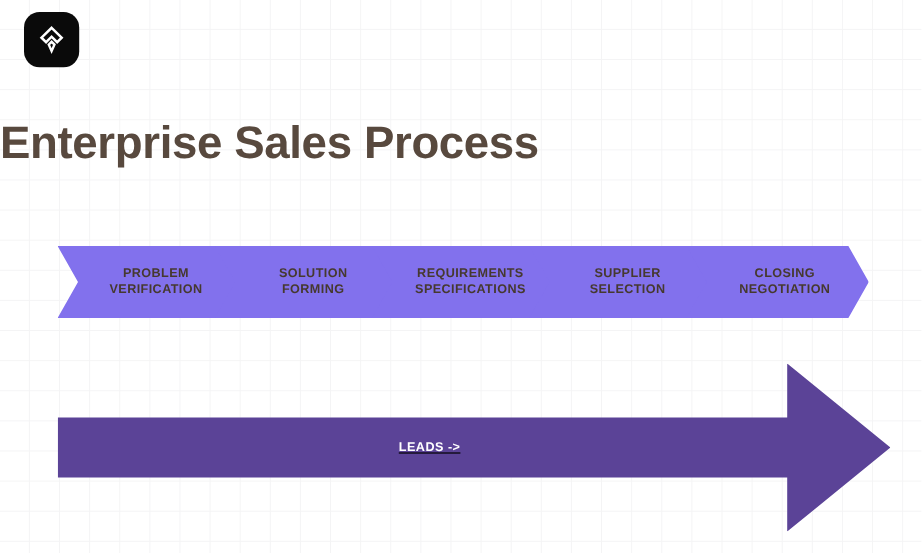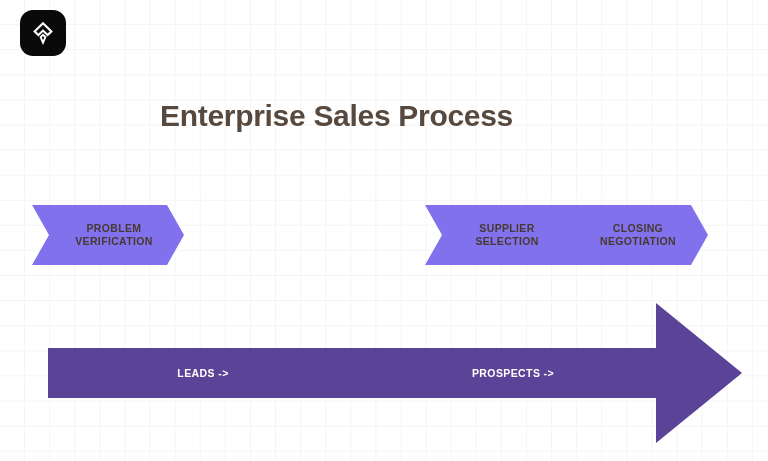--- a/index.html
+++ b/index.html
@@ -35,33 +35,32 @@
     justify-content: center;
   }
   #logo svg { display: block; }
 
   
   #title {
     position: absolute;
     left: 0;
     top: 99px;
     width: 673px;
-    text-align: center;
-    font-size: 30px;
+    font-size: 38px;
     font-weight: bold;
     letter-spacing: -0.3px;
     color: #58493e;
     font-family: "Liberation Sans", sans-serif;
     white-space: nowrap;
   }
 
   
   #chevron-band {
     position: absolute;
-    left: 32px;
+    left: 48px;
     top: 205px;
     width: 674px;
     height: 62px;
   }
   .chev {
     position: absolute;
     top: 0;
     height: 60px;
     background: #8271ed;
     display: flex;
@@ -122,20 +121,21 @@
     );
   }
   #arrow-labels {
     position: absolute;
     left: 0;
     top: 45px;
     width: 620px;
     height: 50px;
     display: flex;
     align-items: center;
+    text-decoration: underline;
   }
   .arrow-label {
     flex: 1 1 0;
     text-align: center;
     font-size: 10.5px;
     font-weight: bold;
     letter-spacing: 0.4px;
     color: #ffffff;
     text-transform: uppercase;
     font-family: "Liberation Sans", sans-serif;
@@ -158,35 +158,46 @@
 
   <div id="title">Enterprise Sales Process</div>
 
   <div id="chevron-band">
     <div class="chev first" style="left:0px;">
       <div class="inner">
         <div class="chev-label">PROBLEM</div>
         <div class="chev-label">VERIFICATION</div>
       </div>
     </div>
+    <div class="chev mid" style="left:131px;">
+      <div class="inner">
+        <div class="chev-label">SOLUTION</div>
+        <div class="chev-label">FORMING</div>
+      </div>
+    </div>
+    <div class="chev mid" style="left:262px;">
+      <div class="inner">
+        <div class="chev-label">REQUIREMENTS</div>
+        <div class="chev-label">SPECIFICATIONS</div>
+      </div>
+    </div>
     <div class="chev mid" style="left:393px;">
       <div class="inner">
         <div class="chev-label">SUPPLIER</div>
         <div class="chev-label">SELECTION</div>
       </div>
     </div>
     <div class="chev last" style="left:524px;">
       <div class="inner">
         <div class="chev-label">CLOSING</div>
         <div class="chev-label">NEGOTIATION</div>
       </div>
     </div>
   </div>
 
   <div id="arrow-wrap">
     <div id="arrow-shape"></div>
     <div id="arrow-labels">
       <div class="arrow-label">LEADS  -&gt;</div>
-      <div class="arrow-label">PROSPECTS -&gt;</div>
     </div>
   </div>
 
 </div>
 
 </body></html>

